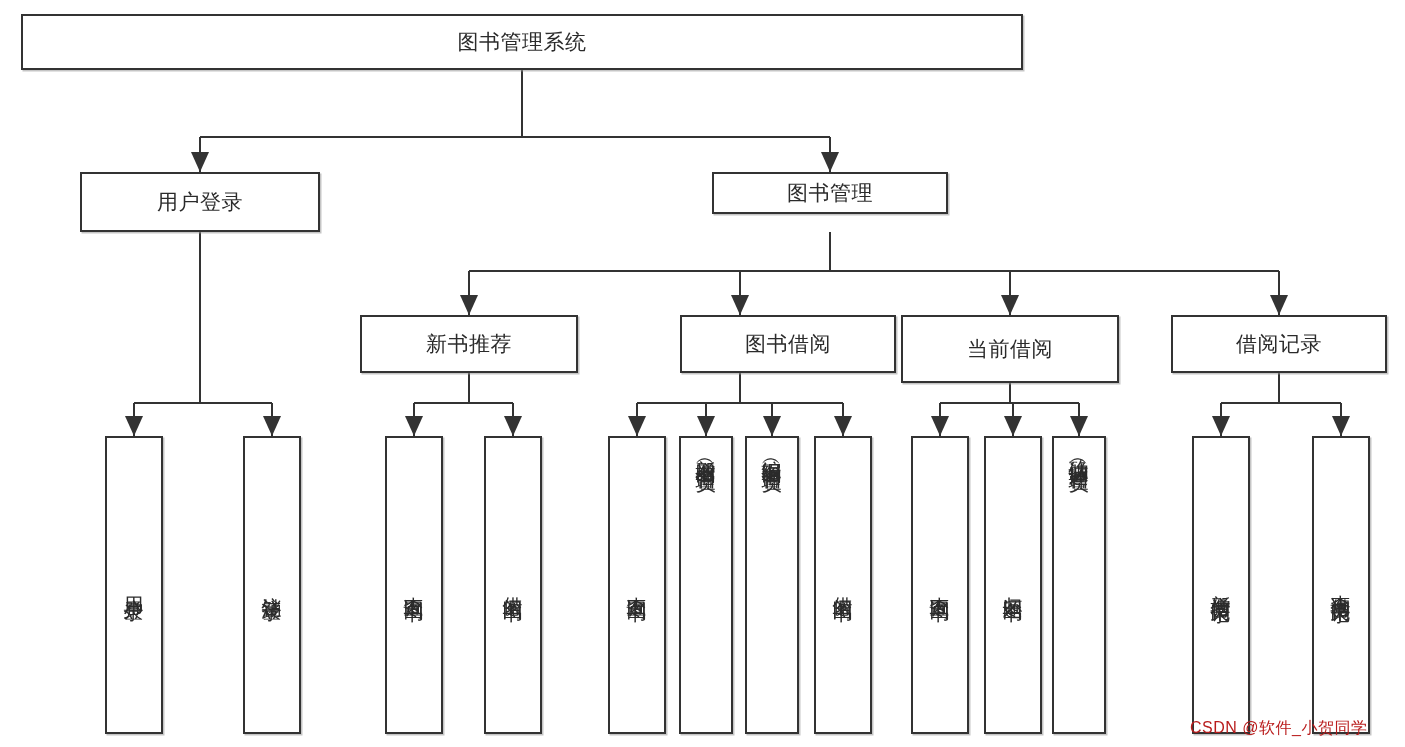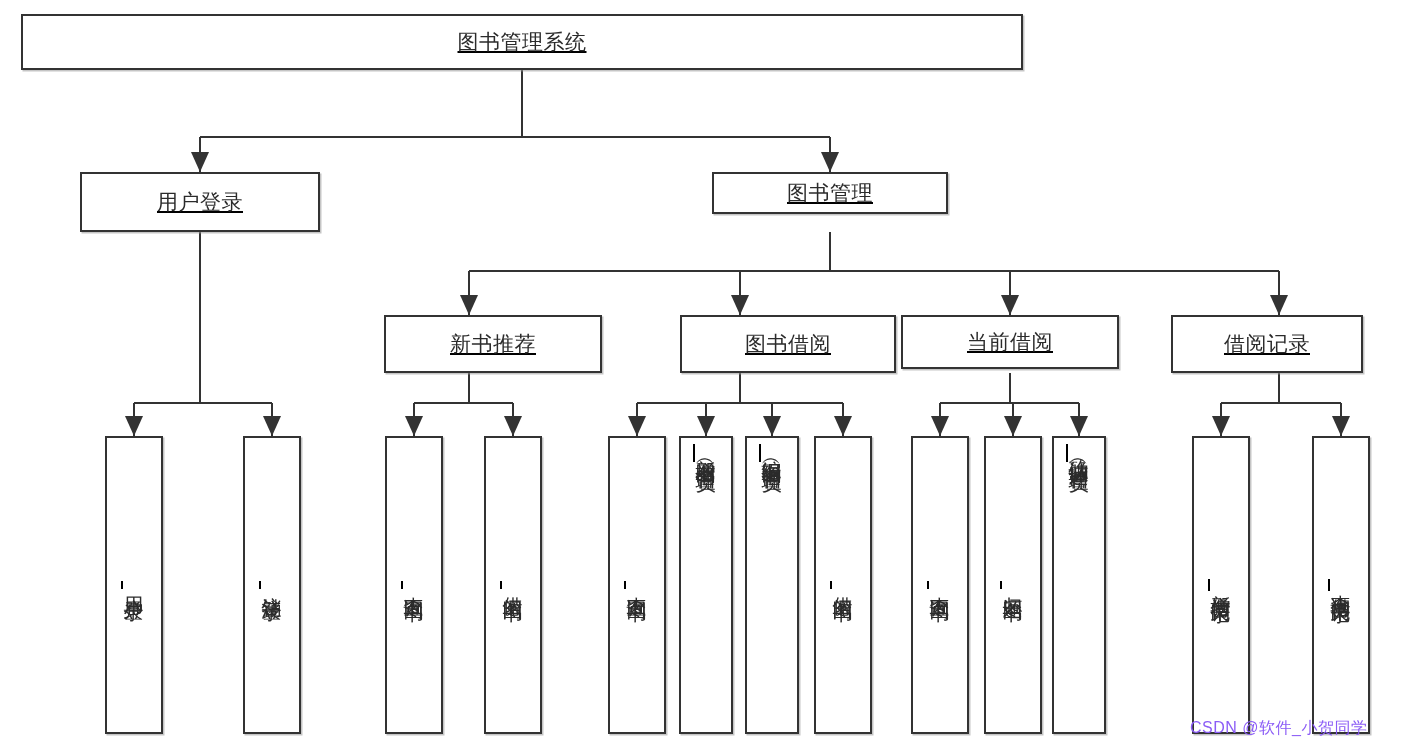--- a/index.html
+++ b/index.html
@@ -28,21 +28,20 @@
   }
   .node-box {
     position: absolute;
     box-sizing: border-box;
     background: #ffffff;
     border: 2.5px solid #333333;
     display: flex;
     align-items: center;
     justify-content: center;
     box-shadow: 1.5px 1.5px 0 rgba(150,150,150,0.55);
-    text-decoration: underline;
   }
   .node-label {
     color: #2b2b2b;
     font-size: 21px;
     line-height: 1.12;
     letter-spacing: 0.5px;
     text-align: center;
     white-space: nowrap;
   }
   .node-box.vertical {
@@ -57,21 +56,21 @@
     line-height: 1;
     white-space: nowrap;
     display: block;
   }
   .node-box.vertical.centered {
     align-items: center;
     padding-top: 0;
   }
   .watermark {
     position: absolute;
-    color: #8b5cf6;
+    color: #b91c1c;
     font-size: 16px;
     letter-spacing: 0.5px;
     white-space: nowrap;
     user-select: none;
   }
 </style>
 </head>
 <body>
 
 <div id="diagram-root">
@@ -132,30 +131,30 @@
   <div id="node-layer">
       <div class="node-box" style="left: 21px; top: 14px; width: 1002px; height: 56px;">
         <span class="node-label">图书管理系统</span>
       </div>
       <div class="node-box" style="left: 80px; top: 172px; width: 240px; height: 60px;">
         <span class="node-label">用户登录</span>
       </div>
       <div class="node-box" style="left: 712px; top: 172px; width: 236px; height: 42px;">
         <span class="node-label">图书管理</span>
       </div>
-      <div class="node-box" style="left: 360px; top: 315px; width: 218px; height: 58px; margin-left: 24px;">
+      <div class="node-box" style="left: 360px; top: 315px; width: 218px; height: 58px;">
         <span class="node-label">新书推荐</span>
       </div>
       <div class="node-box" style="left: 632px; top: 315px; width: 216px; height: 58px; margin-left: 48px;">
         <span class="node-label">图书借阅</span>
       </div>
-      <div class="node-box" style="left: 901px; top: 315px; width: 218px; height: 54px;">
+      <div class="node-box" style="left: 901px; top: 315px; width: 218px; height: 68px;">
         <span class="node-label">当前借阅</span>
       </div>
-      <div class="node-box" style="left: 1171px; top: 315px; width: 192px; height: 58px;">
+      <div class="node-box" style="left: 1171px; top: 315px; width: 216px; height: 58px;">
         <span class="node-label">借阅记录</span>
       </div>
       <div class="node-box vertical centered" style="left: 105px; top: 436px; width: 58px; height: 298px;">
         <span class="node-label">用户登录</span>
       </div>
       <div class="node-box vertical centered" style="left: 243px; top: 436px; width: 58px; height: 298px;">
         <span class="node-label">注销登录</span>
       </div>
       <div class="node-box vertical centered" style="left: 385px; top: 436px; width: 58px; height: 298px;">
         <span class="node-label">查询图书</span>

